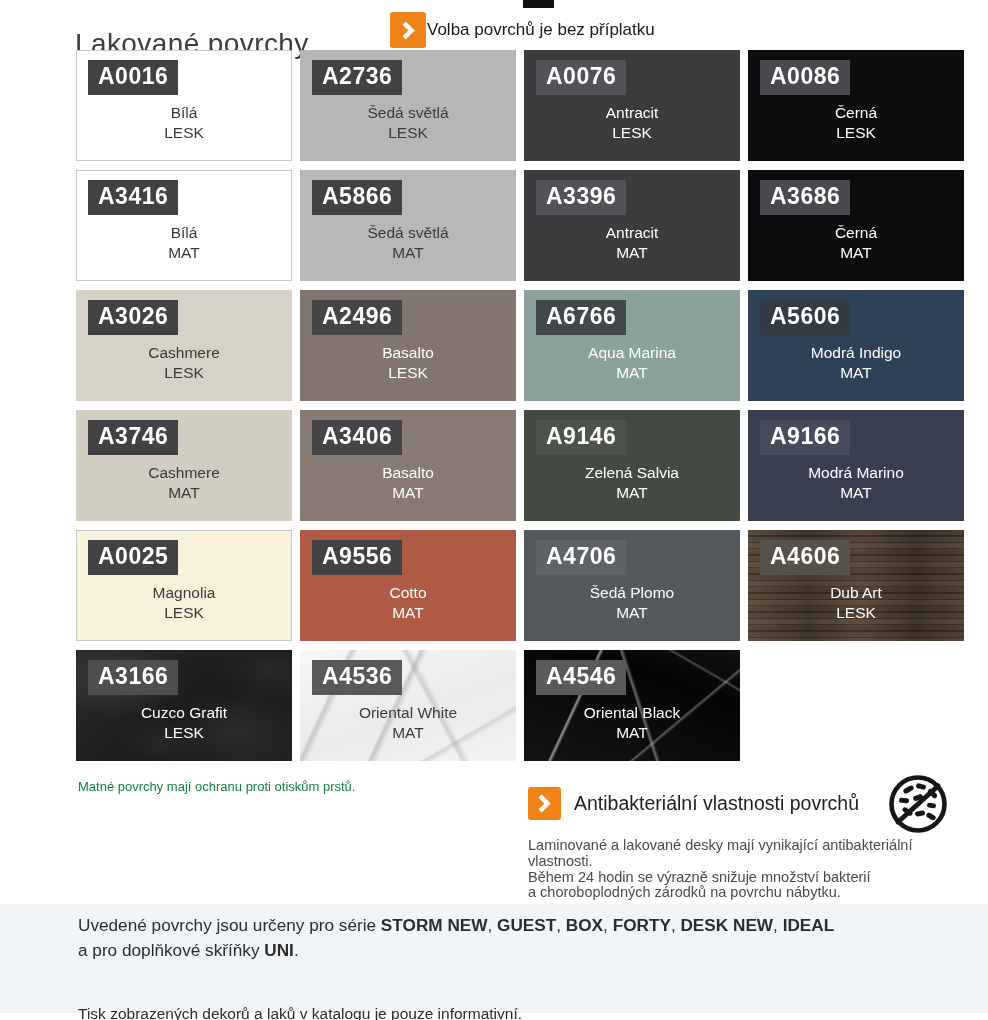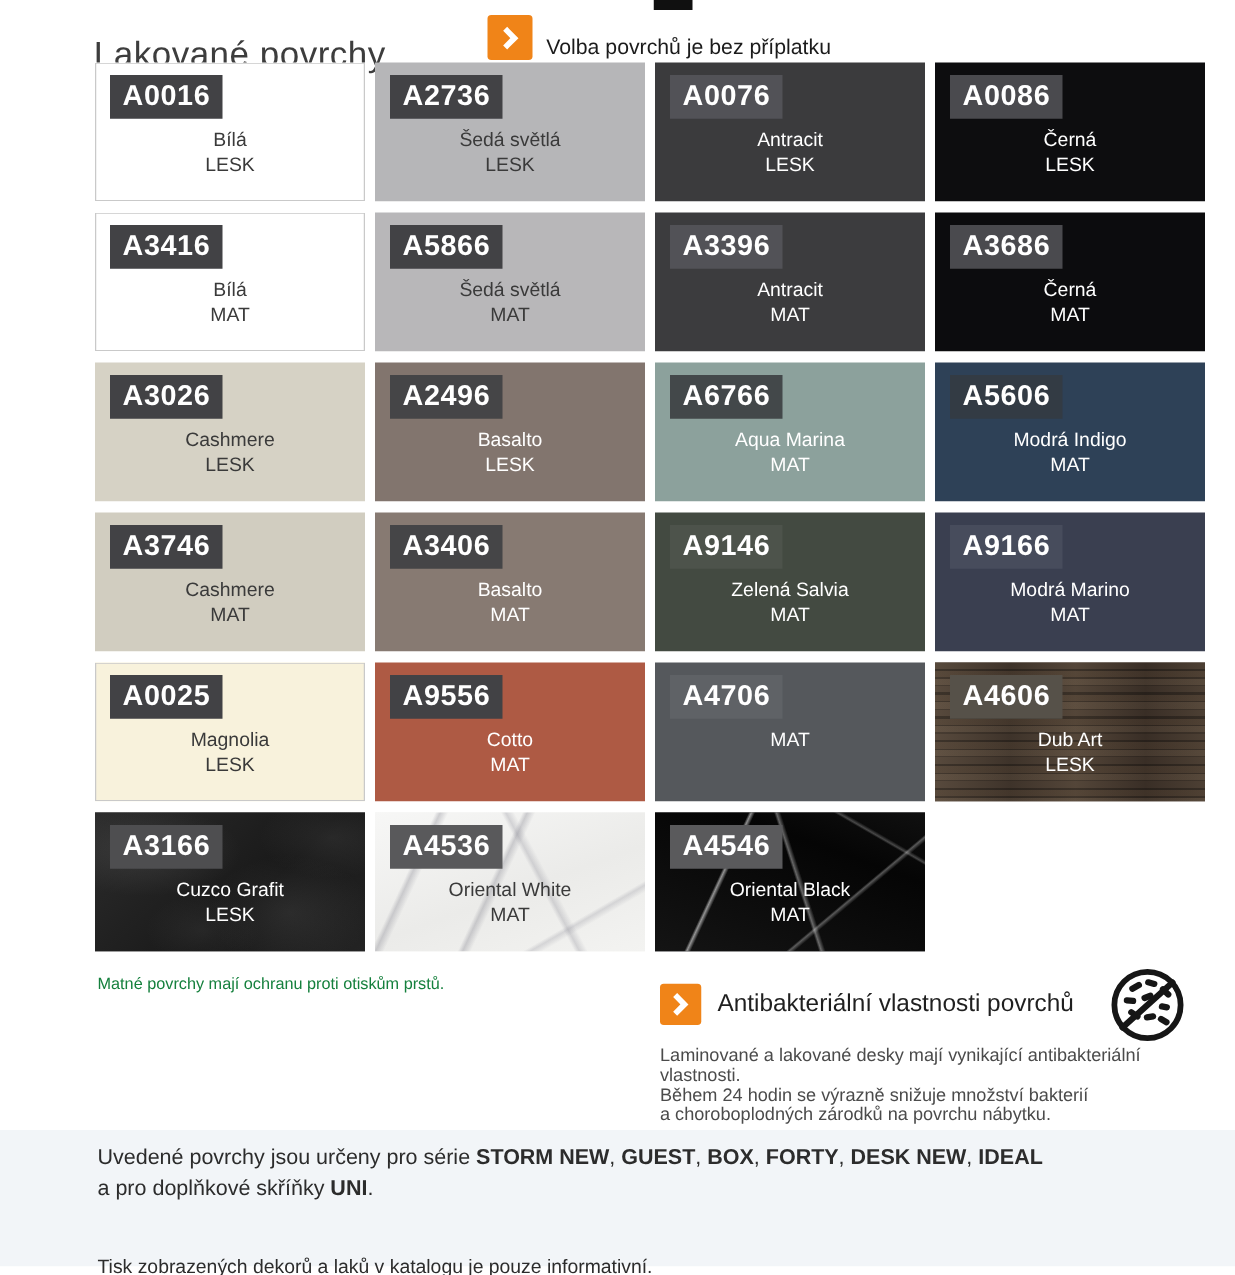--- a/index.html
+++ b/index.html
@@ -6,21 +6,21 @@
   body{
     width:988px;height:1020px;position:relative;overflow:hidden;
     background:#ffffff;font-family:"Liberation Sans",sans-serif;
     -webkit-font-smoothing:antialiased;
   }
   .abs{position:absolute;}
   .page-title{
     left:75px;top:9px;font-size:28px;font-weight:300;color:#3d3d3d;letter-spacing:.4px;
   }
   .top-artifact{left:523px;top:0;width:31px;height:8px;background:#101010;}
-  .callout{left:390px;top:12px;display:flex;align-items:flex-end;gap:11px;}
+  .callout{left:390px;top:12px;display:flex;align-items:center;gap:1px;}
   .arrow-box{width:36px;height:36px;border-radius:3px;display:flex;align-items:center;justify-content:center;flex:0 0 auto;}
   .arrow-box svg{width:21px;height:21px;display:block;}
   .callout-text{font-size:17px;color:#1b1b1b;}
 
   .grid{
     left:76px;top:50px;width:888px;display:grid;
     grid-template-columns:repeat(4,1fr);column-gap:8px;row-gap:9px;
   }
   .swatch{position:relative;height:111px;background:#888;}
   .swatch.bordered{box-shadow:inset 0 0 0 1px #c9c9c9;}
@@ -220,20 +220,21 @@
   <div class="swatch txt-light" style="background-color: rgb(174, 90, 68);">
     <span class="badge" style="background-color: rgb(66, 66, 69);">A9556</span>
     <div class="slabel">
         <div>Cotto</div>
         <div>MAT</div>
       </div>
   </div>
   <div class="swatch txt-light" style="background-color: rgb(85, 88, 92);">
     <span class="badge" style="background-color: rgb(95, 98, 102);">A4706</span>
     <div class="slabel">
+        <div>Šedá Plomo</div>
         <div>MAT</div>
       </div>
   </div>
   <div class="swatch txt-light tex-wood" style="background-color: rgb(74, 61, 51);">
     <span class="badge" style="background-color: rgb(86, 81, 73);">A4606</span>
     <div class="slabel">
         <div>Dub Art</div>
         <div>LESK</div>
       </div>
   </div>

